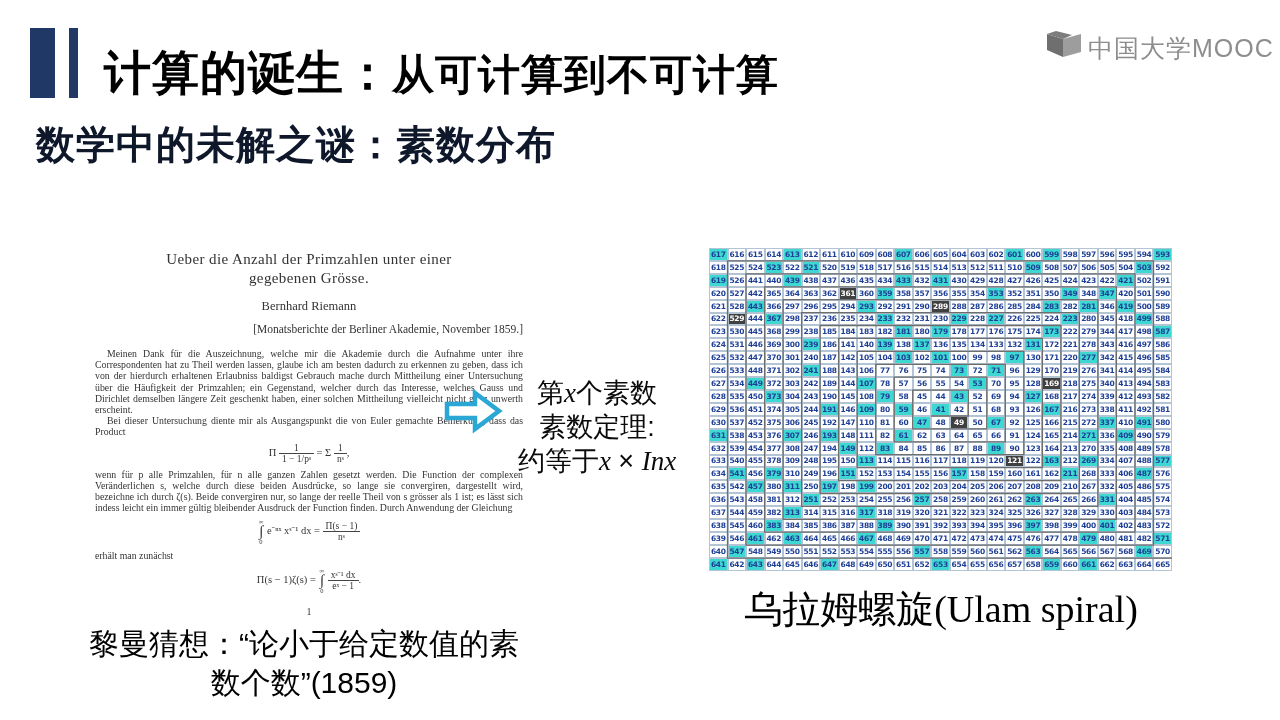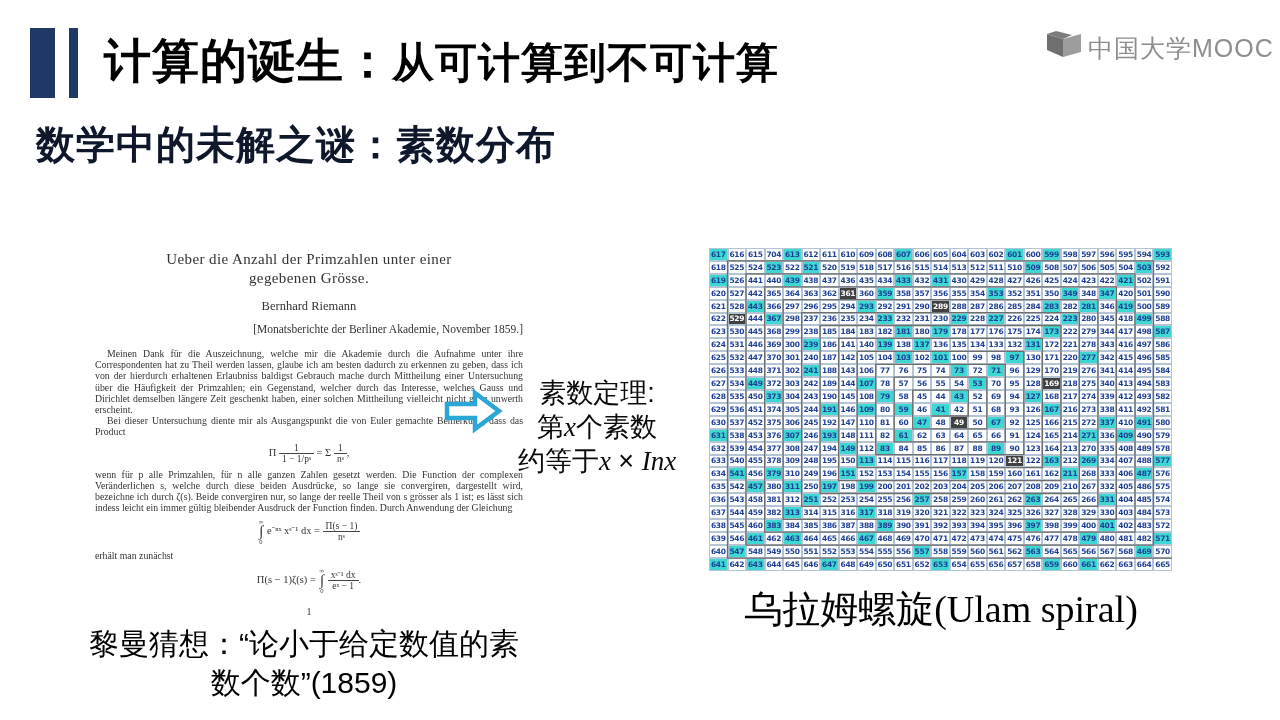--- a/index.html
+++ b/index.html
@@ -2,21 +2,21 @@
 <html><head>
 <meta charset="utf-8">
 <style>
   html,body{margin:0;padding:0;background:#888;}
   #slide{position:relative;width:1280px;height:720px;background:#fff;overflow:hidden;
          font-family:"Liberation Sans",sans-serif;}
   
   .bar{position:absolute;background:#1f3866;}
   #bar-wide{left:30px;top:28px;width:25px;height:70px;}
   #bar-thin{left:69px;top:28px;width:9px;height:70px;}
-  #title{position:absolute;left:104px;top:30px;white-space:nowrap;color:#000;}
+  #title{position:absolute;left:104px;top:42px;white-space:nowrap;color:#000;}
   #title .t-main{font-size:47px;font-weight:800;letter-spacing:1px;}
   #title .t-sub{font-size:42px;font-weight:800;letter-spacing:1px;}
   #logo{position:absolute;left:1046px;top:30px;display:flex;align-items:center;gap:6px;}
   #logo .logo-text{font-size:25px;color:#8d8d8d;letter-spacing:1px;}
   #subtitle{position:absolute;left:36px;top:118px;font-size:39px;font-weight:650;color:#0f172a;letter-spacing:1px;}
 
   
   #paper{position:absolute;left:95px;top:250px;width:428px;color:#333;
          font-family:"Liberation Serif",serif;}
   #paper .p-title{text-align:center;font-size:15px;line-height:19px;letter-spacing:.4px;}
@@ -117,31 +117,31 @@
       <span class="frac"><span class="fn">xˢ⁻¹ dx</span><span class="fd">eˣ − 1</span></span><span>.</span>
     </div>
     <div class="pageno">1</div>
   </div>
 
   <svg id="arrow-svg" width="60" height="48" viewBox="0 0 60 48">
     <polygon points="3,16 31,16 31,5 55,23 31,41 31,30 3,30" fill="#ffffff" stroke="#2aa7d4" stroke-width="4.5" stroke-linejoin="miter"></polygon>
   </svg>
 
   <div id="theorem">
+    <div><span>第</span><span class="mi">x</span><span>个素数</span></div>
     <div>素数定理:</div>
-    <div><span>第</span><span class="mi">x</span><span>个素数</span></div>
     <div><span>约等于</span><span class="mi">x</span><span> × </span><span class="mi">Inx</span></div>
   </div>
 
   <div id="ulam-wrap">
     <div id="ulam-grid">
         <div class="uc teal">617</div>
         <div class="uc">616</div>
         <div class="uc">615</div>
-        <div class="uc">704</div>
+        <div class="uc">614</div>
         <div class="uc teal">613</div>
         <div class="uc">612</div>
         <div class="uc">611</div>
         <div class="uc">610</div>
         <div class="uc">609</div>
         <div class="uc">608</div>
         <div class="uc teal">607</div>
         <div class="uc">606</div>
         <div class="uc">605</div>
         <div class="uc">604</div>

